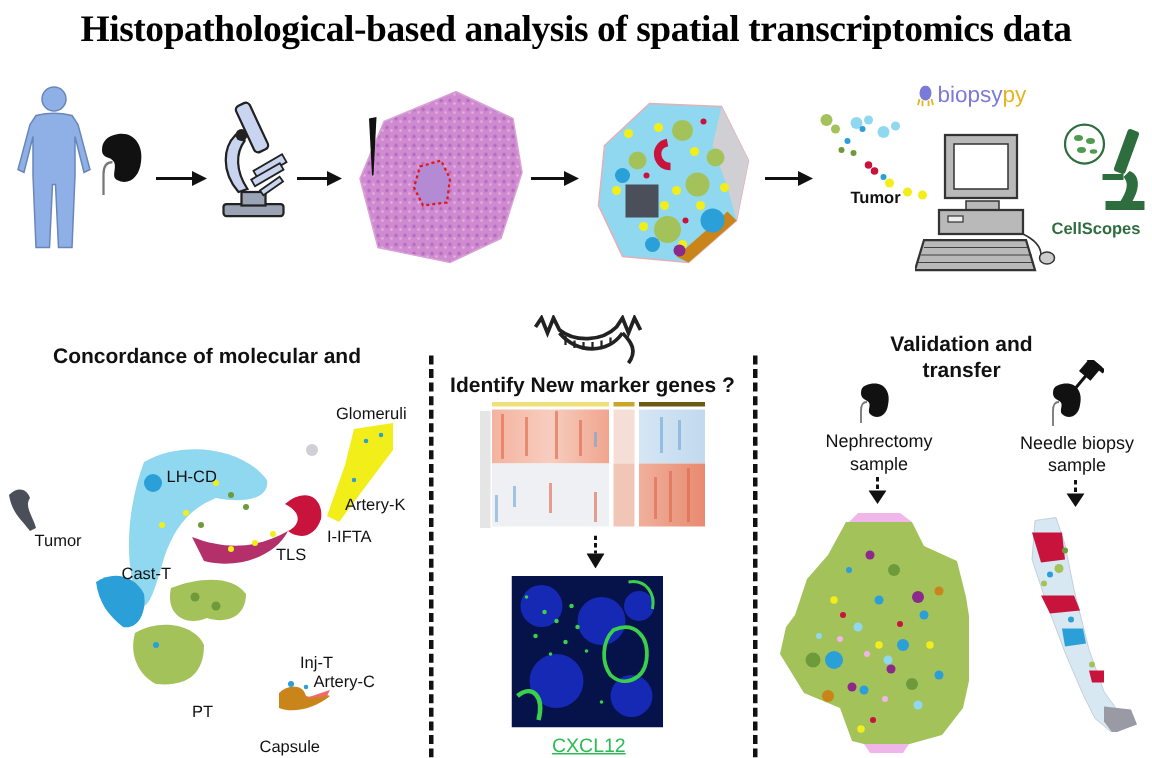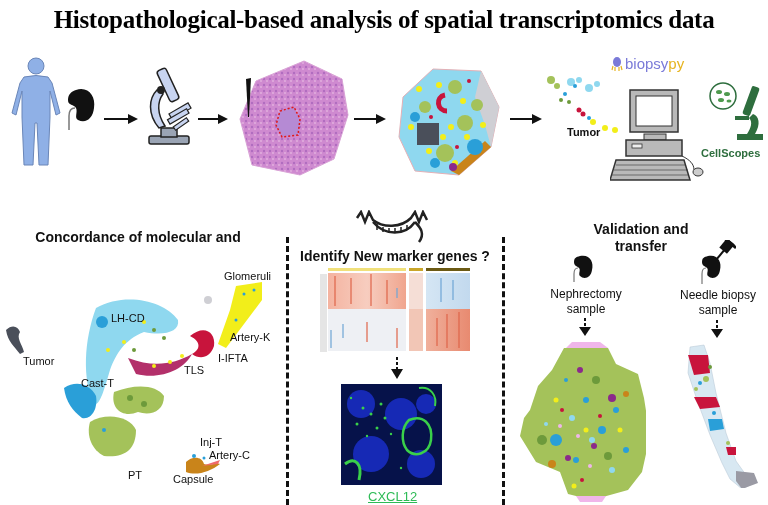--- a/index.html
+++ b/index.html
@@ -274,21 +274,21 @@
 <div class="abs label" style="left:224px;top:270px;">Glomeruli</div>
 <div class="abs label" style="left:111px;top:312px;">LH-CD</div>
 <div class="abs label" style="left:230px;top:331px;">Artery-K</div>
 <div class="abs label" style="left:218px;top:352px;">I-IFTA</div>
 <div class="abs label" style="left:184px;top:364px;">TLS</div>
 <div class="abs label" style="left:23px;top:355px;">Tumor</div>
 <div class="abs label" style="left:81px;top:377px;">Cast-T</div>
 <div class="abs label" style="left:200px;top:400px;margin-top:36px;">Inj-T</div>
 <div class="abs label" style="left:128px;top:435px;margin-top:34px;">PT</div>
 <div class="abs label" style="left:209px;top:449px;">Artery-C</div>
-<div class="abs label" style="left:173px;top:473px;">Capsule</div>
+<div class="abs label" style="left:173px;top:492px;">Capsule</div>
 
 <div class="abs divider" style="left:286px;top:237px;height:268px;"></div>
 <div class="abs divider" style="left:502px;top:237px;height:268px;"></div>
 
 <div class="abs" style="left:355px;top:210px;">
   <svg width="78" height="34" viewBox="0 0 78 34">
     <path d="M2 8 L6 2 L10 12 L14 2 L18 10 C28 18 46 18 56 8 L60 2 L64 12 L68 2 L72 10" stroke="#222" stroke-width="2.5" fill="none"></path>
     <path d="M18 12 C30 26 50 26 60 12" stroke="#222" stroke-width="2.5" fill="none"></path>
     <path d="M22 14 L22 20 M28 17 L28 22 M34 18 L34 23 M40 18 L40 23 M46 17 L46 22 M52 15 L52 20" stroke="#222" stroke-width="1.5"></path>
     <path d="M60 12 C66 18 70 24 64 32" stroke="#222" stroke-width="2.5" fill="none"></path>

